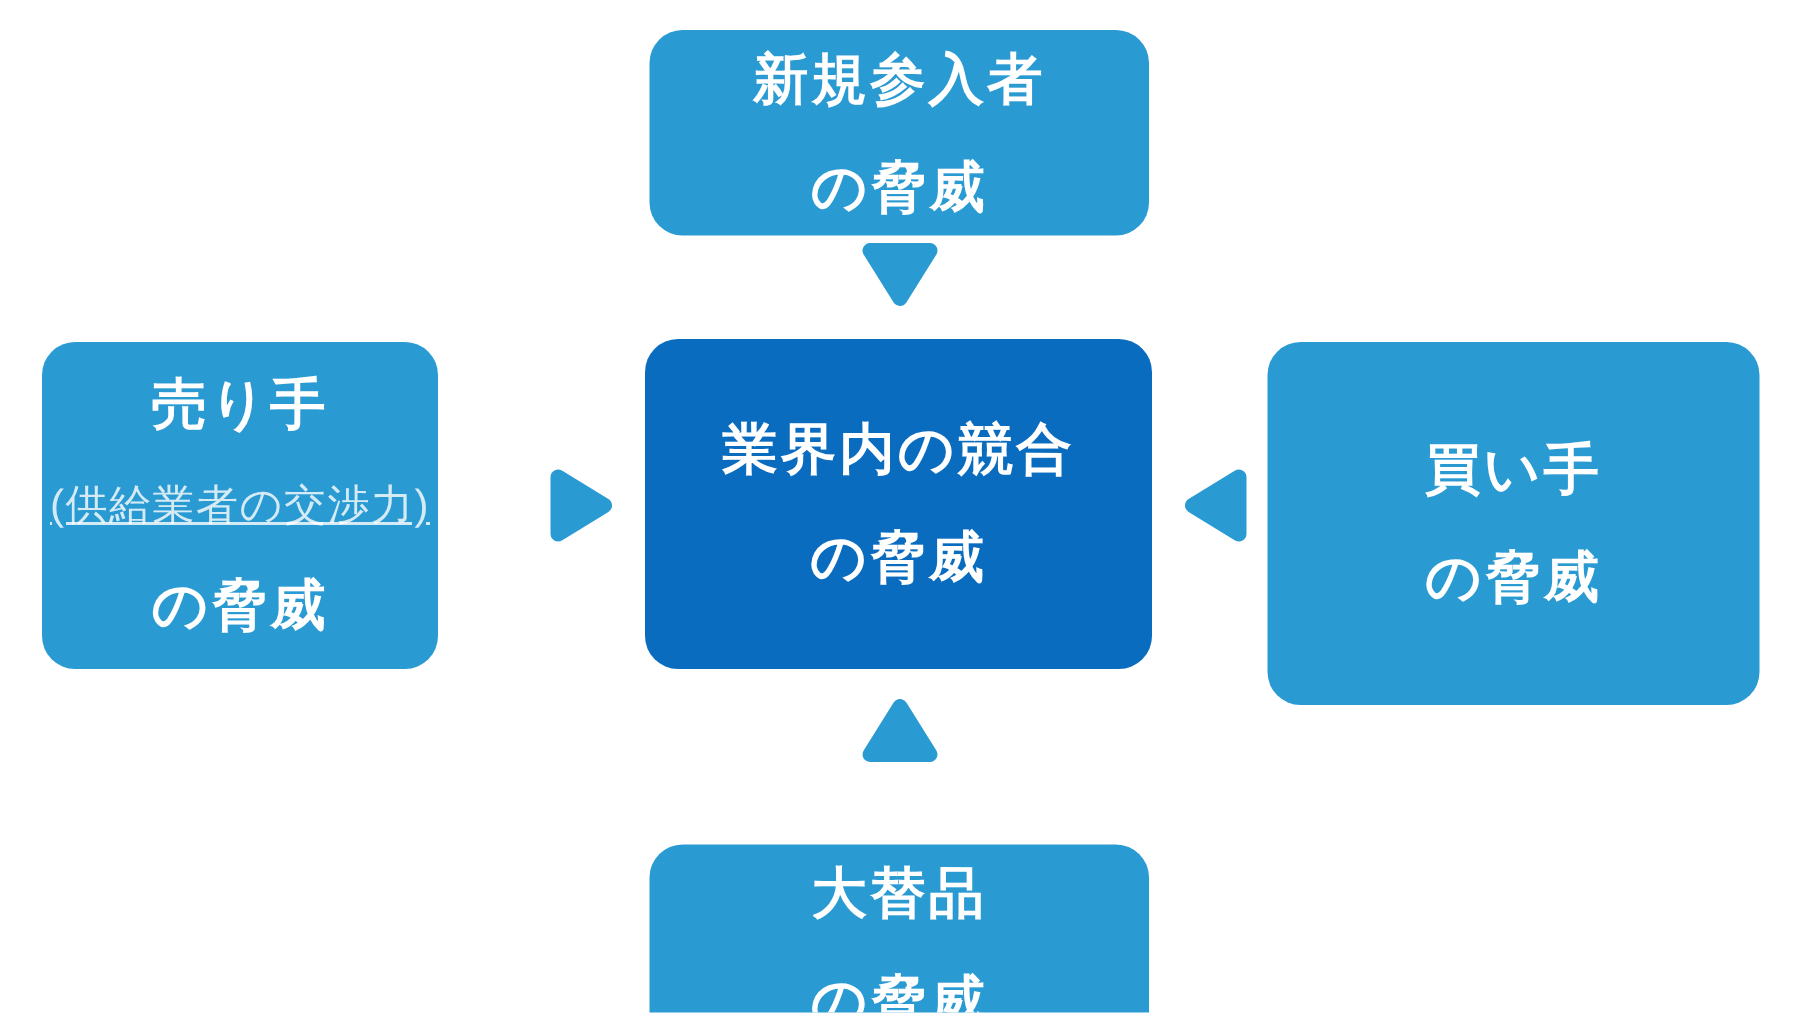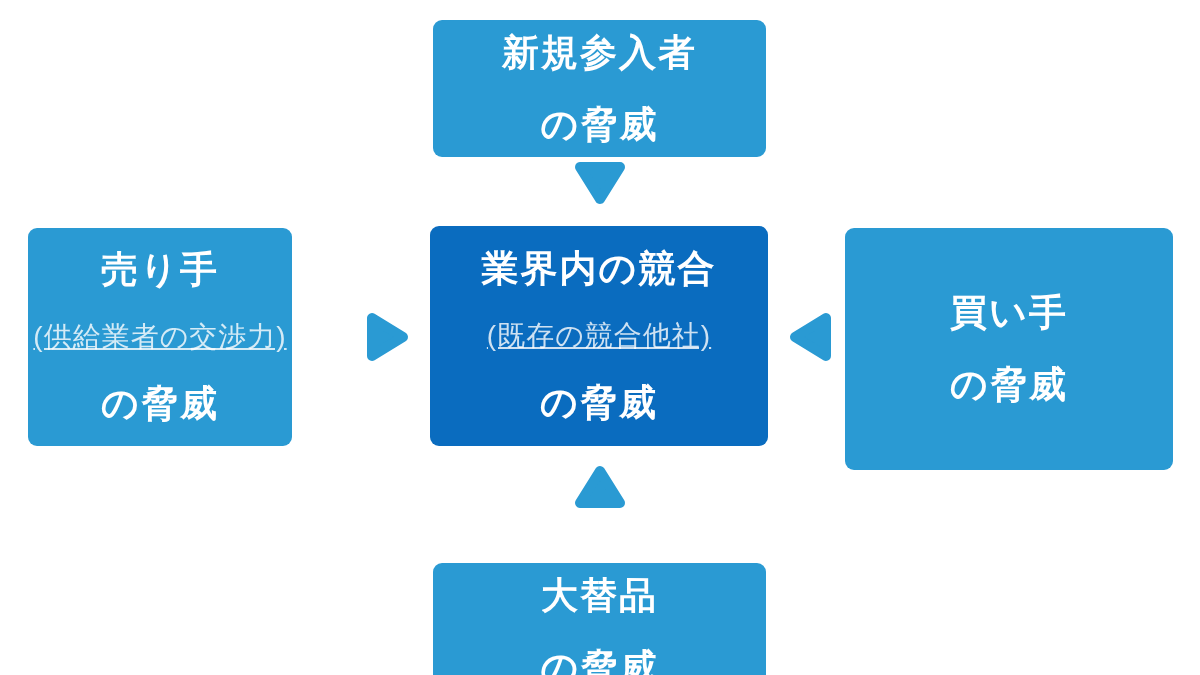--- a/index.html
+++ b/index.html
@@ -16,21 +16,21 @@
     font-family: "Liberation Sans", "DejaVu Sans", sans-serif;
     overflow: hidden;
   }
   .canvas {
     position: relative;
     width: 1200px; height: 675px;
     background: var(--background);
   }
   .box {
     position: absolute;
-    border-radius: 9px;
+    border-radius: 22px;
     display: flex;
     flex-direction: column;
     align-items: center;
     justify-content: center;
     text-align: left;
     color: var(--text-primary);
     row-gap: 4px;
     gap: 20px;
   }
   .box.light { background: var(--light-blue); }
@@ -77,21 +77,20 @@
   </div>
 
   <div class="box light box-left">
     <div class="line-main">売り手</div>
     <div class="line-sub">(供給業者の交渉力)</div>
     <div class="line-main">の脅威</div>
   </div>
 
   <div class="box dark box-center">
     <div class="line-main">業界内の競合</div>
-    <div class="line-sub">(既存の競合他社)</div>
     <div class="line-main">の脅威</div>
   </div>
 
   <div class="box light box-right">
     <div class="line-main">買い手</div>
     <div class="line-main">の脅威</div>
   </div>
 
   <div class="box light box-bottom">
     <div class="line-main">大替品</div>

